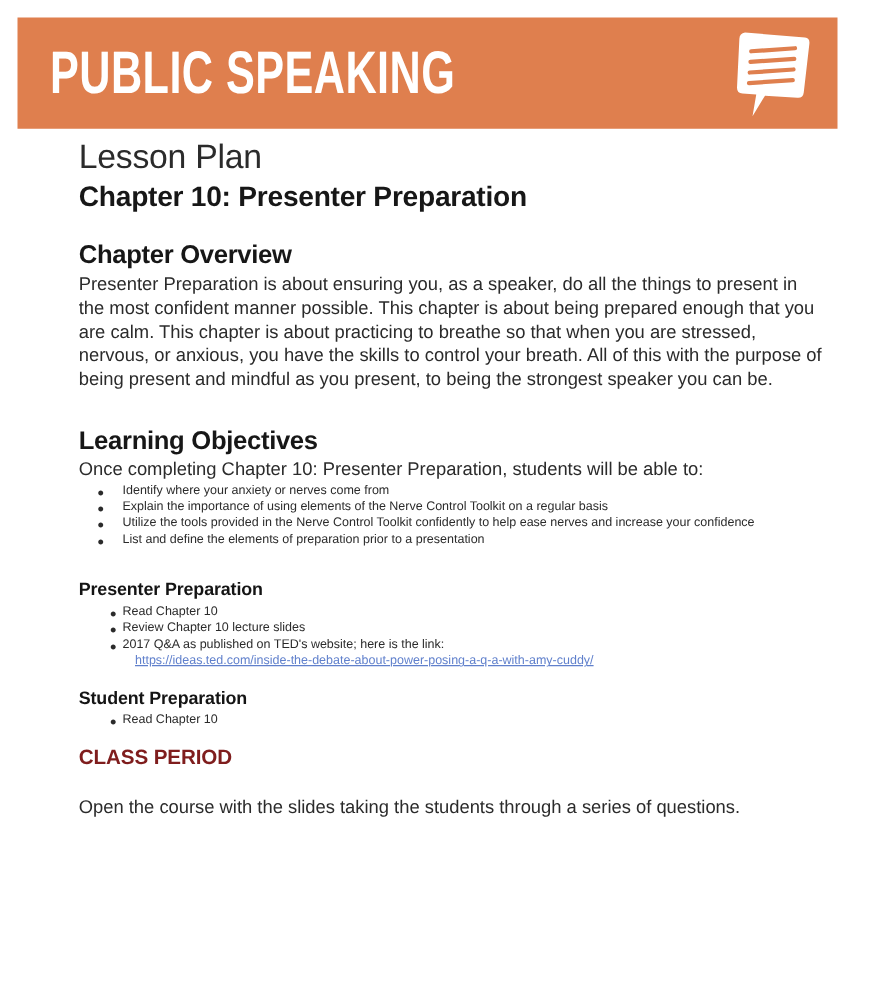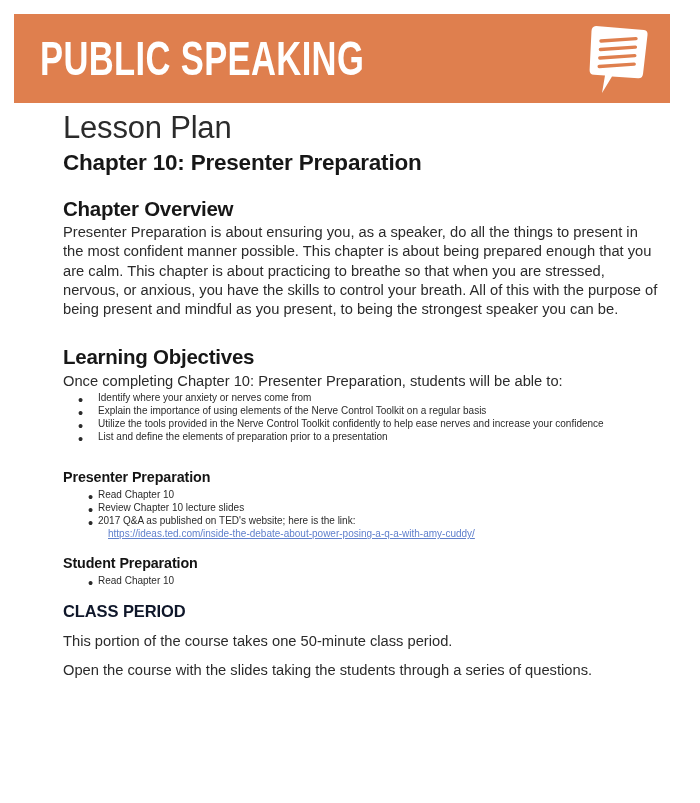--- a/index.html
+++ b/index.html
@@ -61,21 +61,21 @@
 
   
   .content {
     position: absolute;
     left: 63px;
     top: 110px;
     width: 595px;
   }
 
   .doc-kicker {
-    font-size: 31px;
+    font-size: 27px;
     font-weight: 400;
     line-height: 1.18;
     margin: 0;
     color: #2b2b2b;
     letter-spacing: -0.2px;
   }
   .doc-title {
     font-size: 22.5px;
     font-weight: 700;
     line-height: 1.25;
@@ -153,21 +153,21 @@
 
   .spacer-lg { height: 26px; }
   .spacer-md { height: 15px; }
   .spacer-sm { height: 10px; }
 
   .class-period-heading {
     font-size: 16.5px;
     font-weight: 700;
     line-height: 1.2;
     margin: 0;
-    color: #0f172a;
+    color: #7f1d1d;
     letter-spacing: -0.1px;
   }
 </style>
 </head>
 <body>
 
 <div class="page">
 
   <div class="banner">
     <h1 class="banner-title">PUBLIC SPEAKING</h1>
@@ -230,19 +230,18 @@
       <ul class="bullets">
         <li>Read Chapter 10</li>
       </ul>
     </div>
 
     <div class="spacer-md"></div>
 
     <div>
       <h3 class="class-period-heading">CLASS PERIOD</h3>
       <div class="spacer-sm"></div>
-      <p class="para">This portion of the course takes one 50-minute class period.</p>
       <div class="spacer-sm"></div>
       <p class="para">Open the course with the slides taking the students through a series of questions.</p>
     </div>
 
   </div>
 </div>
 
 </body></html>

